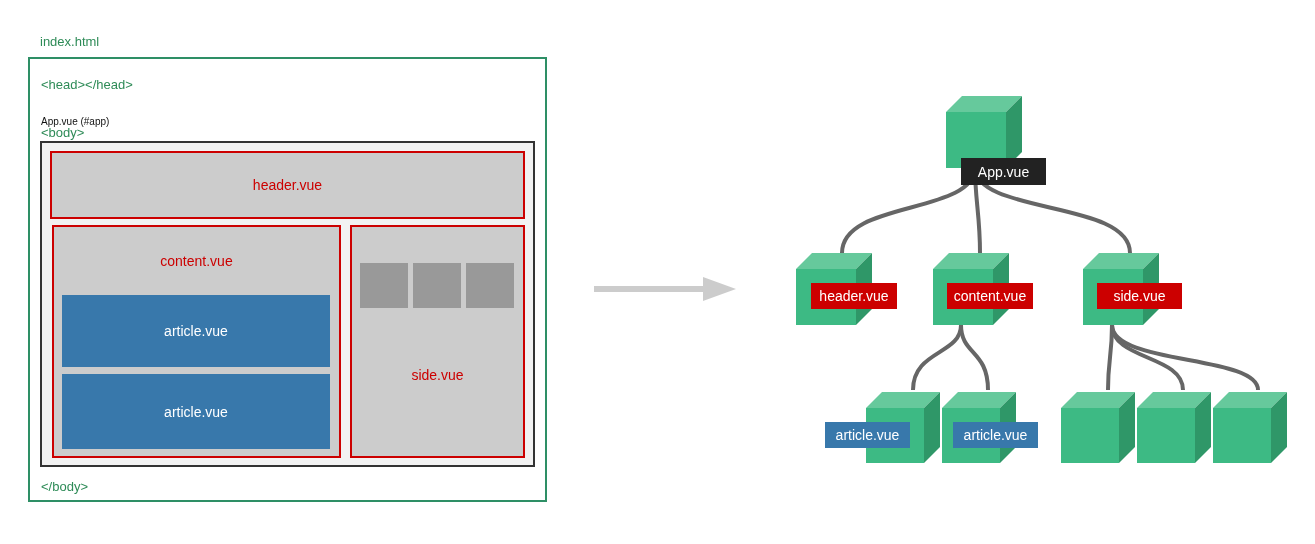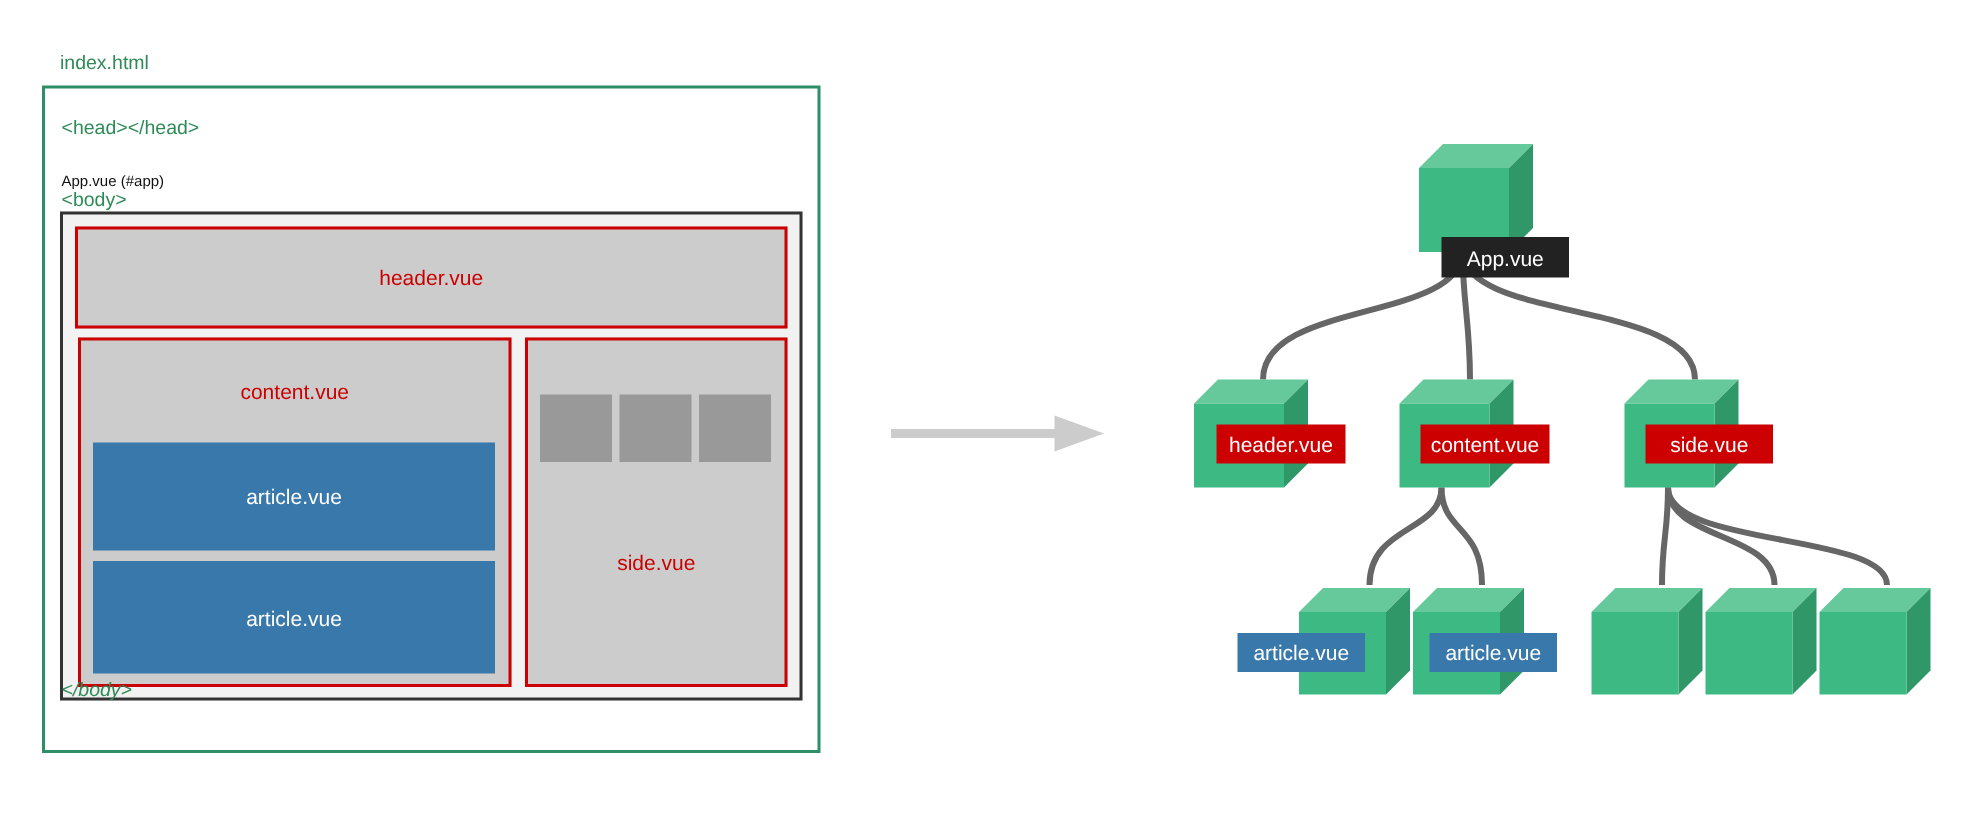--- a/index.html
+++ b/index.html
@@ -35,21 +35,21 @@
         <span>article.vue</span>
       </div>
   </div>
   <div class="red-box" style="left:308px;top:82px;width:175px;height:233px;">
     <div class="thumb" style="left:8px;top:36px;"></div>
     <div class="thumb" style="left:61px;top:36px;"></div>
     <div class="thumb" style="left:114px;top:36px;"></div>
     <span style="position:absolute;top:140px;">side.vue</span>
   </div>
 </div>
-<div class="abs green-text" style="left:41px;top:452px;font-style:italic;">&lt;/body&gt;</div>
+<div class="abs green-text" style="left:41px;top:479px;">&lt;/body&gt;</div>
 
 <svg width="1315" height="544">
   <g>
     <line x1="594" y1="289" x2="705" y2="289" stroke="#cccccc" stroke-width="6"></line>
     <polygon points="703,277 736,289 703,301" fill="#cccccc"></polygon>
   </g>
   <g id="links" fill="none" stroke="#666666" stroke-width="4">
     <path d="M975,167 C975,215 842,200 842,253"></path>
     <path d="M975,167 C975,200 980,215 980,253"></path>
     <path d="M975,167 C975,215 1130,200 1130,253"></path>

